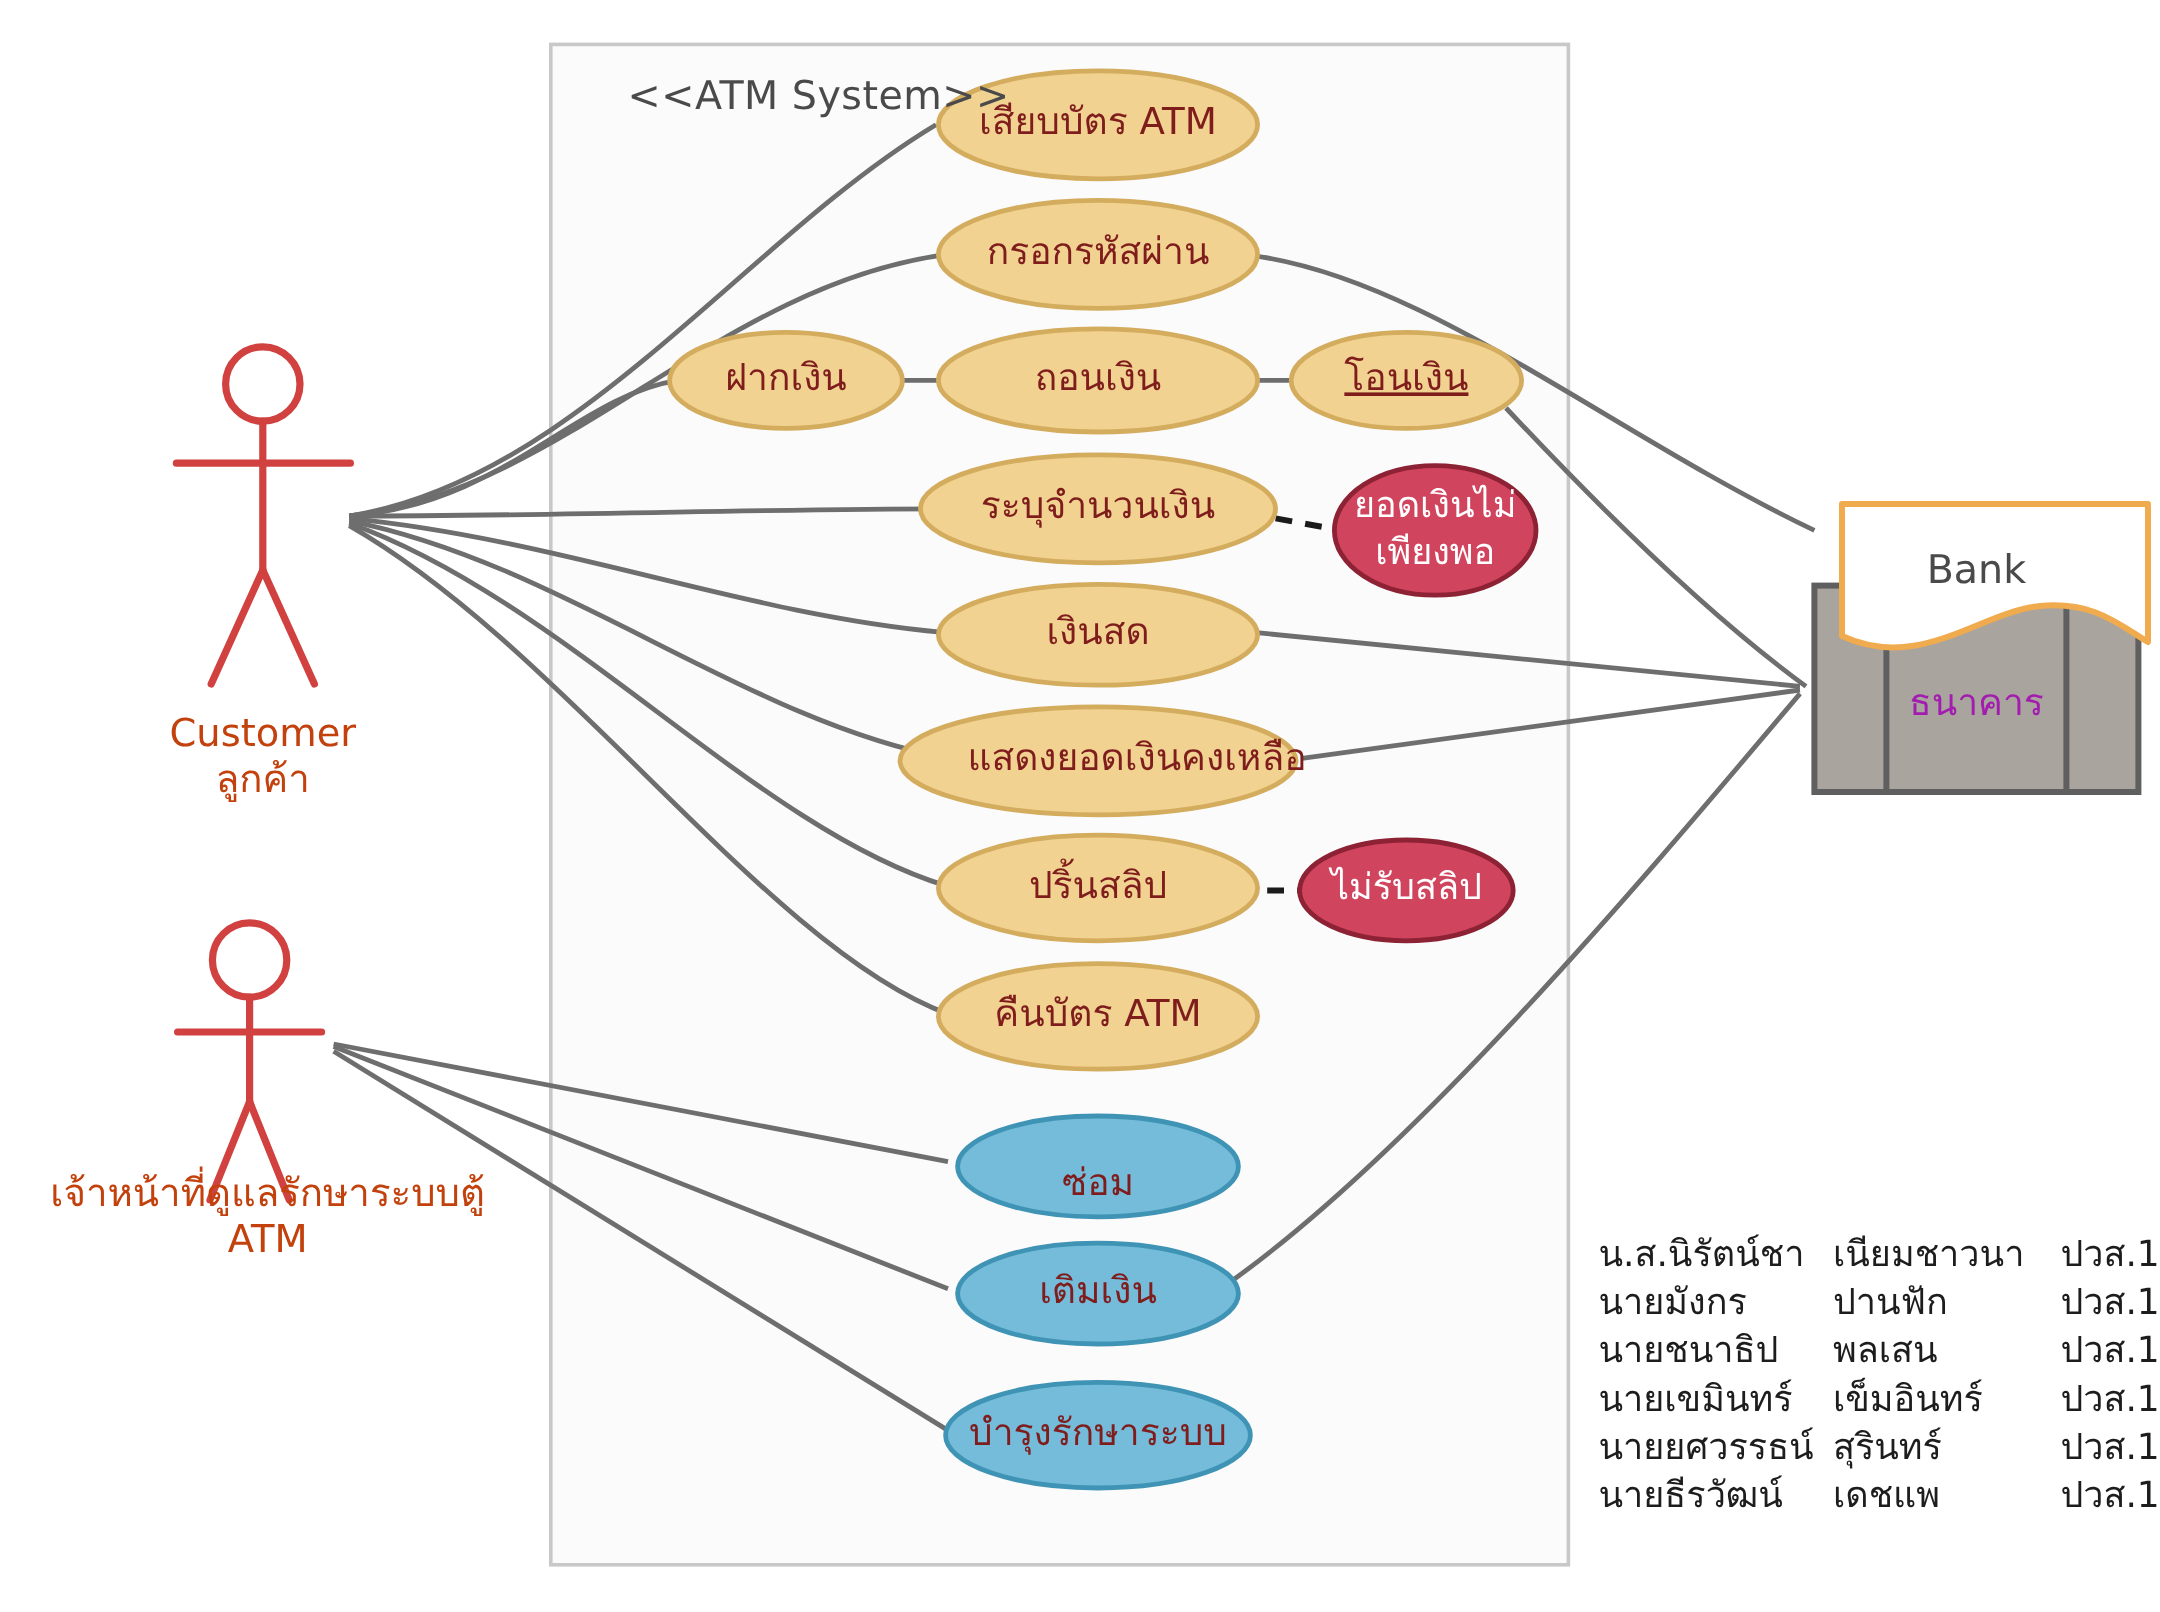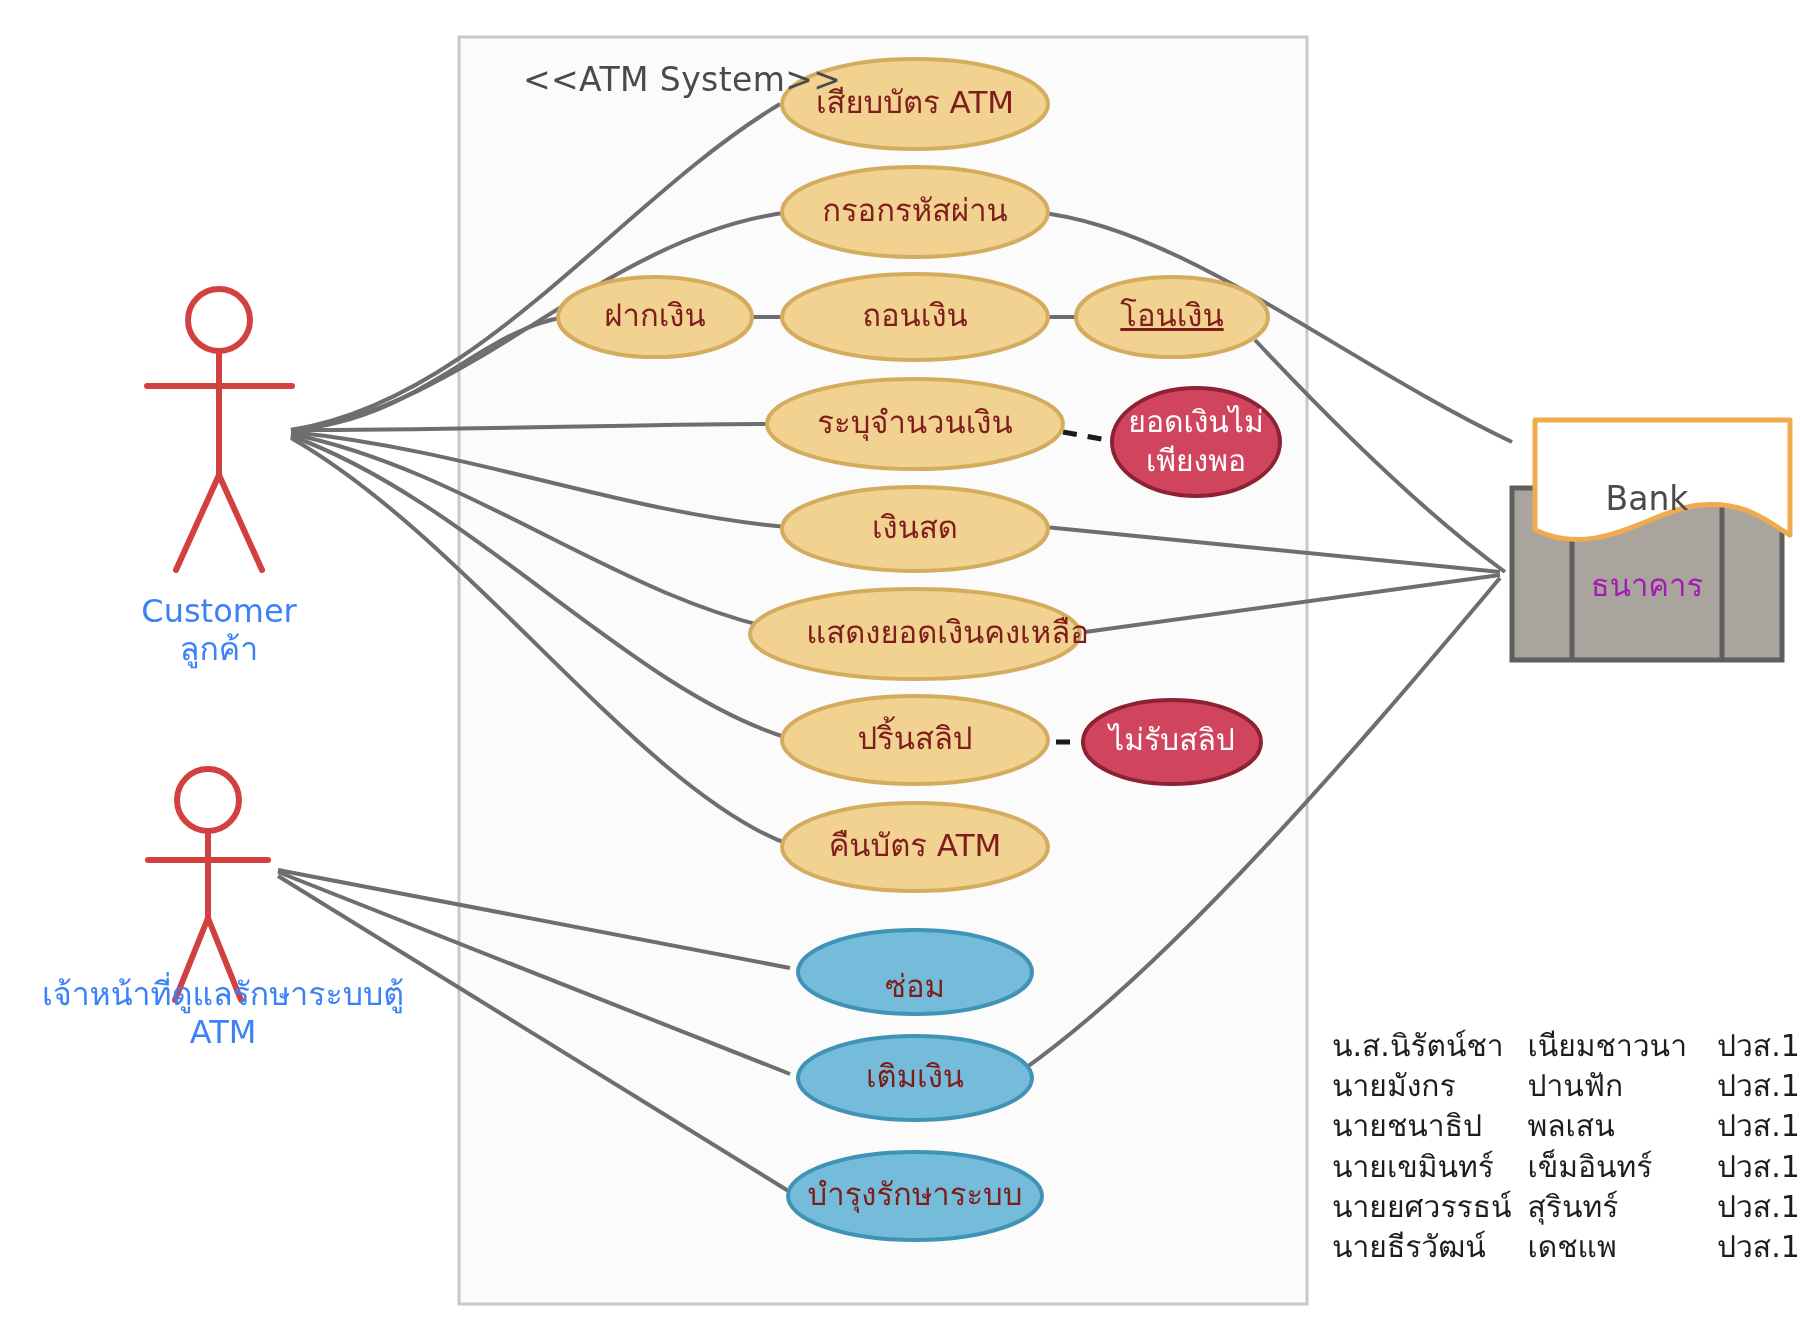--- a/index.html
+++ b/index.html
@@ -71,21 +71,21 @@
   }
   .actor-stroke {
     fill: none;
     stroke: #d0413f;
     stroke-width: 6;
     stroke-linecap: round;
   }
   .actor-label {
     position: absolute;
     text-align: center;
-    color: #3b82f6;
+    color: #c2410c;
     font-size: 32px;
     line-height: 1.2;
   }
   .boundary-stereotype {
     position: absolute;
     color: #4a4a4a;
     font-size: 33px;
     letter-spacing: 0.4px;
   }
   .bank-body {
@@ -103,21 +103,20 @@
     stroke: #f0ab4e;
     stroke-width: 5;
     stroke-linejoin: round;
   }
   .bank-en-label {
     position: absolute;
     color: #4a4a4a;
     font-size: 33px;
     text-align: center;
     width: 200px;
-    margin-top: 24px;
   }
   .bank-th-label {
     position: absolute;
     color: #a21caf;
     font-size: 31px;
     text-align: center;
     width: 200px;
   }
   .credits {
     position: absolute;

